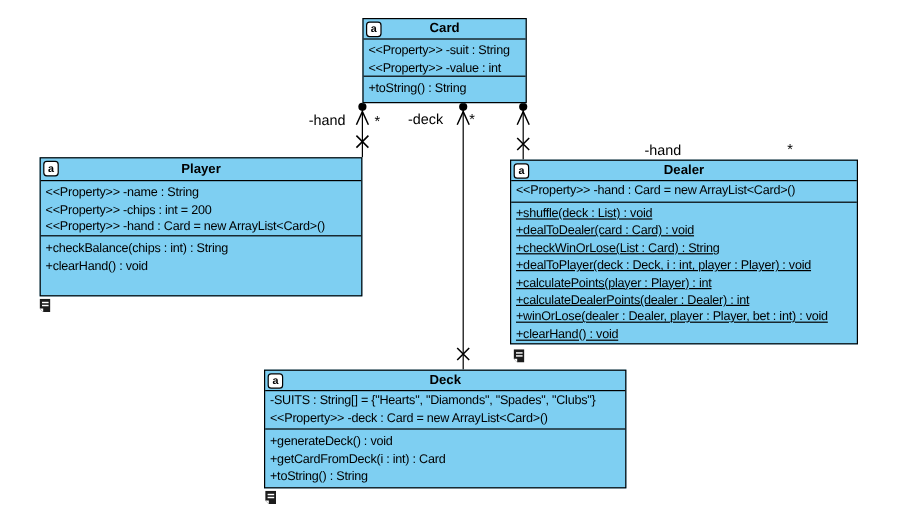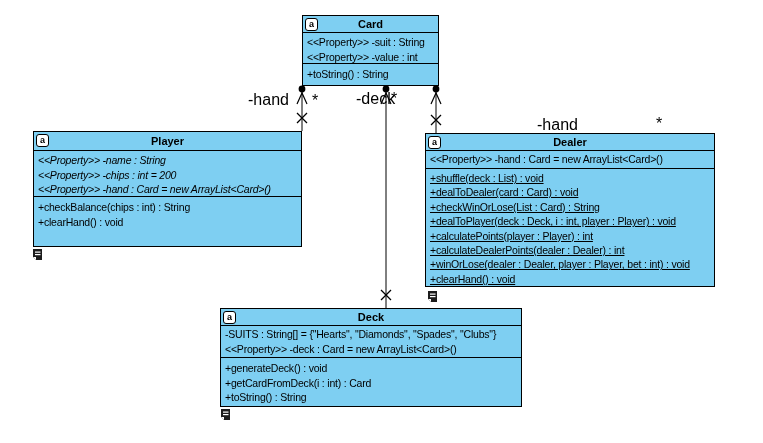--- a/index.html
+++ b/index.html
@@ -23,21 +23,21 @@
     font-size:9px;font-weight:bold;text-align:center;font-style:normal;
   }
   .cmp{flex:0 0 auto;overflow:hidden;padding-top:2px;box-sizing:border-box;}
   .cmp.ops{border-top:1px solid #000;flex:1 1 auto;padding-top:3px;}
   .member{
     font-size:10.5px;line-height:14.5px;letter-spacing:-0.2px;
     padding-left:4px;white-space:nowrap;
   }
   #cls-dealer .member{line-height:14.4px;}
   .edge-label{
-    position:absolute;font-size:16px;line-height:12px;z-index:3;white-space:nowrap;
+    position:absolute;font-size:12px;line-height:12px;z-index:3;white-space:nowrap;
   }
   .doc-icon{position:absolute;z-index:3;width:9px;height:11px;}
 </style>
 </head>
 <body>
 
 <div id="canvas">
 
   <svg id="connectors" width="763" height="443">
 
@@ -58,21 +58,21 @@
     <g stroke="#000" fill="none" stroke-width="1">
       <line x1="436" y1="92" x2="436" y2="133"></line>
       <circle cx="436" cy="89" r="3.4" fill="#000" stroke="none"></circle>
       <polyline points="431,104 436,93 441,104" stroke-width="1.2"></polyline>
       <path d="M431,115 L441,125 M431,125 L441,115" stroke-width="1.3"></path>
     </g>
   </svg>
 
   <div class="edge-label" style="left:248px;top:94px;width:40px;text-align:right;">-hand</div>
   <div class="edge-label" style="left:312px;top:95px;">*</div>
-  <div class="edge-label" style="left:356px;top:93px;">-deck</div>
+  <div class="edge-label" style="left:340px;top:93px;">-deck</div>
   <div class="edge-label" style="left:391px;top:93px;">*</div>
   <div class="edge-label" style="left:537px;top:119px;">-hand</div>
   <div class="edge-label" style="left:656px;top:118px;">*</div>
 
   <div class="cls" id="cls-card" style="left:302px;top:15px;width:137px;height:71px;">
     <div class="ttl">
       <span class="badge">a</span>
       <span>Card</span>
     </div>
     <div class="cmp attrs" style="height:30px;">
@@ -82,21 +82,21 @@
     <div class="cmp ops">
         <div class="member">+toString() : String</div>
       </div>
   </div>
 
   <div class="cls" id="cls-player" style="left:33px;top:131px;width:269px;height:116px;">
     <div class="ttl">
       <span class="badge">a</span>
       <span>Player</span>
     </div>
-    <div class="cmp attrs" style="height:45px;font-style:italic;">
+    <div class="cmp attrs" style="height:45px;">
         <div class="member">&lt;&lt;Property&gt;&gt; -name : String</div>
         <div class="member">&lt;&lt;Property&gt;&gt; -chips : int = 200</div>
         <div class="member">&lt;&lt;Property&gt;&gt; -hand : Card = new ArrayList&lt;Card&gt;()</div>
       </div>
     <div class="cmp ops">
         <div class="member">+checkBalance(chips : int) : String</div>
         <div class="member">+clearHand() : void</div>
       </div>
   </div>
 

